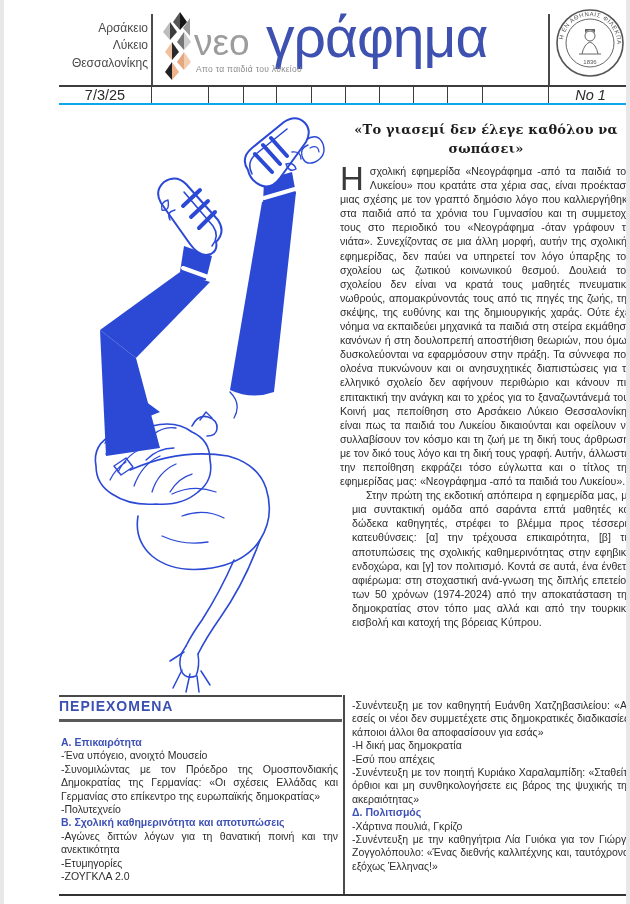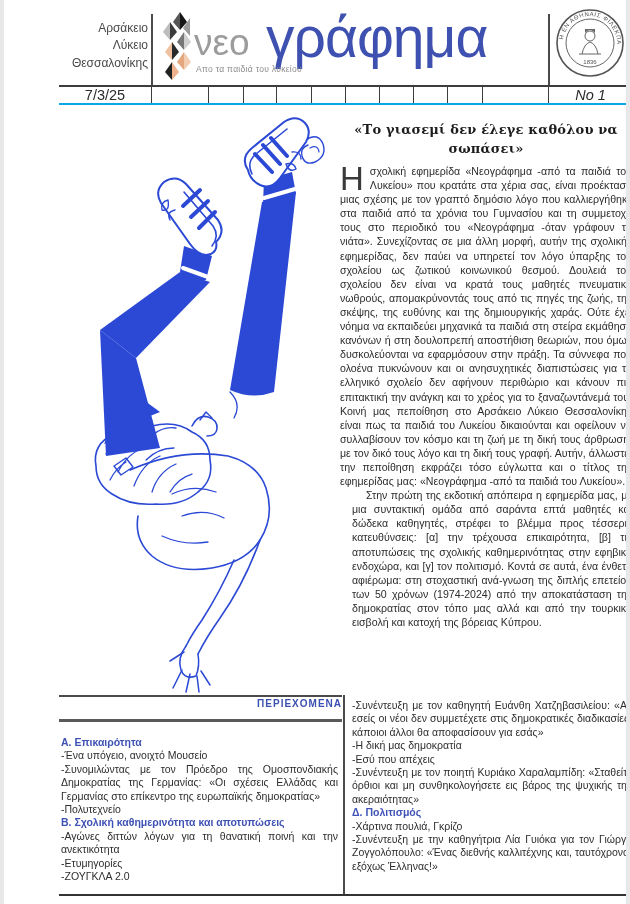--- a/index.html
+++ b/index.html
@@ -35,22 +35,22 @@
     font-family:"DejaVu Serif","Liberation Serif",serif;font-weight:bold;
     font-size:13px;line-height:19px;color:#1c1c1c;letter-spacing:0.2px;}
   .article{left:336px;top:164px;width:292px;
     font-size:10.6px;line-height:14.1px;text-align:justify;color:#2d2d2d;}
   .dropcap{float:left;font-size:33px;line-height:27px;padding:1px 6px 0 0;
     color:#3a3a3a;font-weight:400;}
   .p2{text-indent:14px;margin-top:0;margin-left:12px;}
 
   
   .toc-topline{left:55px;top:695px;width:283px;height:1.5px;background:#4a4a4a;}
-  .toc-title{left:55px;top:698px;width:283px;text-align:right;
-    font-size:10px;font-weight:bold;color:#3c50b2;letter-spacing:1px;}
+  .toc-title{left:55px;top:698px;width:283px;text-align:left;
+    font-size:14px;font-weight:bold;color:#3c50b2;letter-spacing:1px;}
   .toc-underline{left:55px;top:719px;width:283px;height:2.5px;background:#5a5a5a;}
   .toc-vdiv{left:339px;top:695px;width:1.5px;height:201px;background:#4a4a4a;}
   .bottom-rule{left:55px;top:894px;width:573px;height:2px;background:#333;}
 
   .toc-col{font-size:10.5px;line-height:13.4px;text-align:justify;color:#2d2d2d;}
   .toc-left{left:57px;top:727px;width:277px;margin-top:9px;}
   .toc-right{left:348px;top:699px;width:280px;}
   .toc-heading{color:#3e51b5;font-weight:bold;}
   .toc-item{}
 

